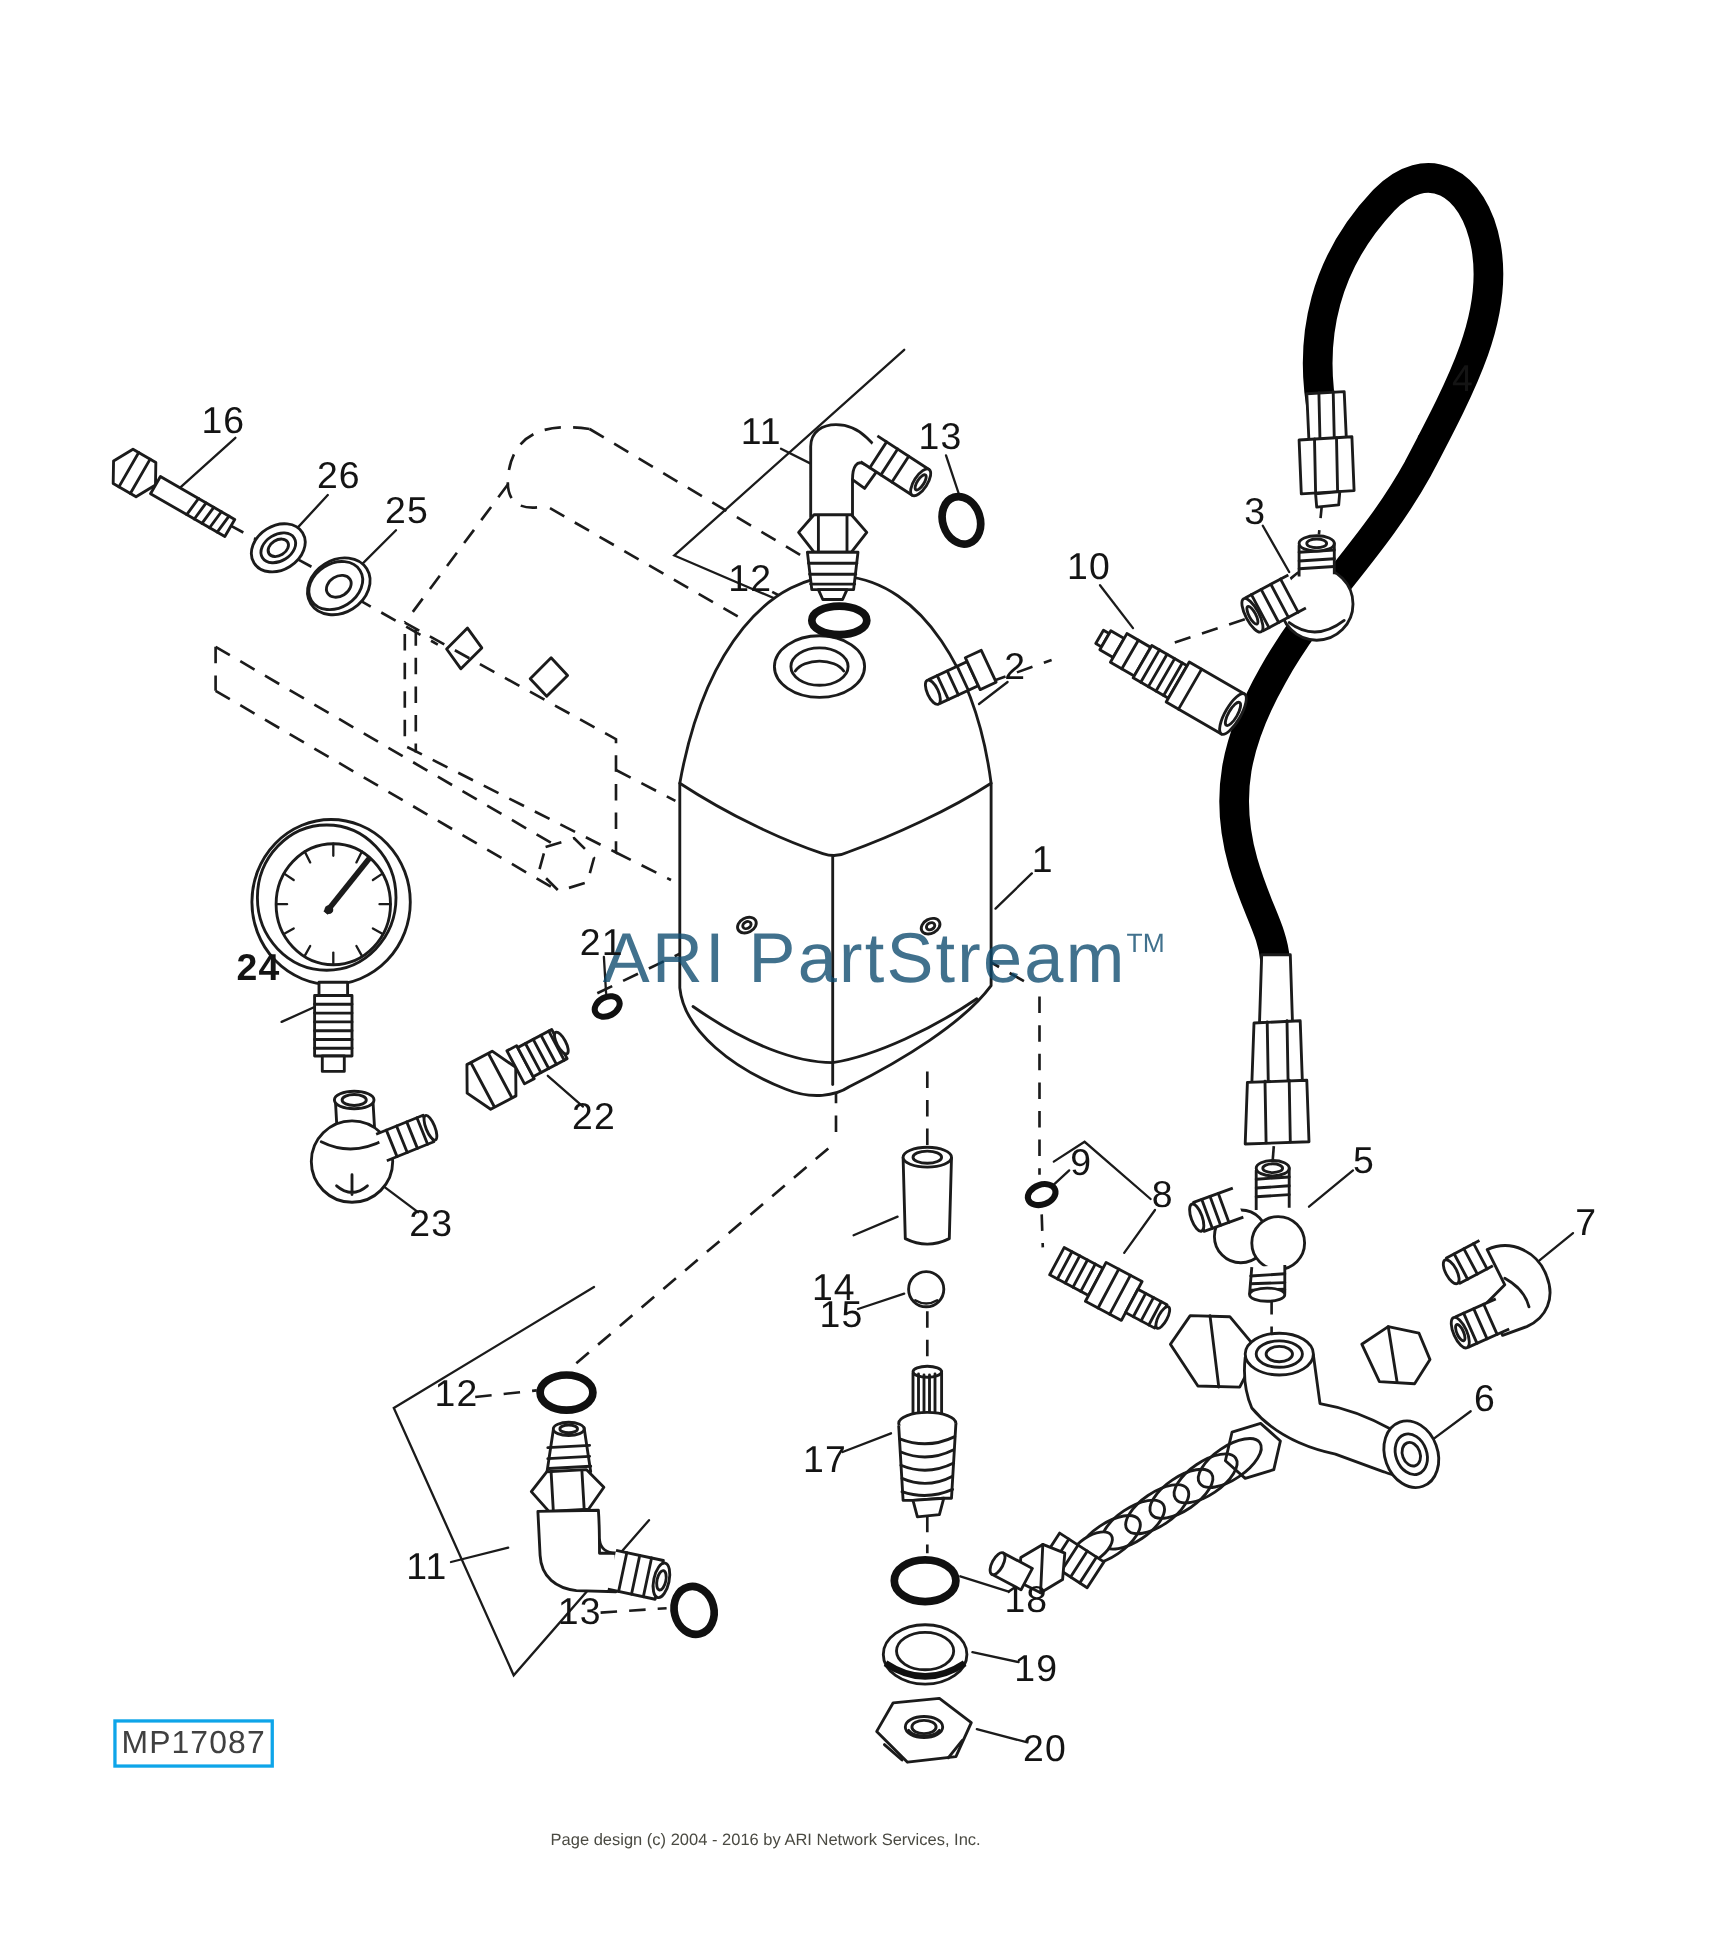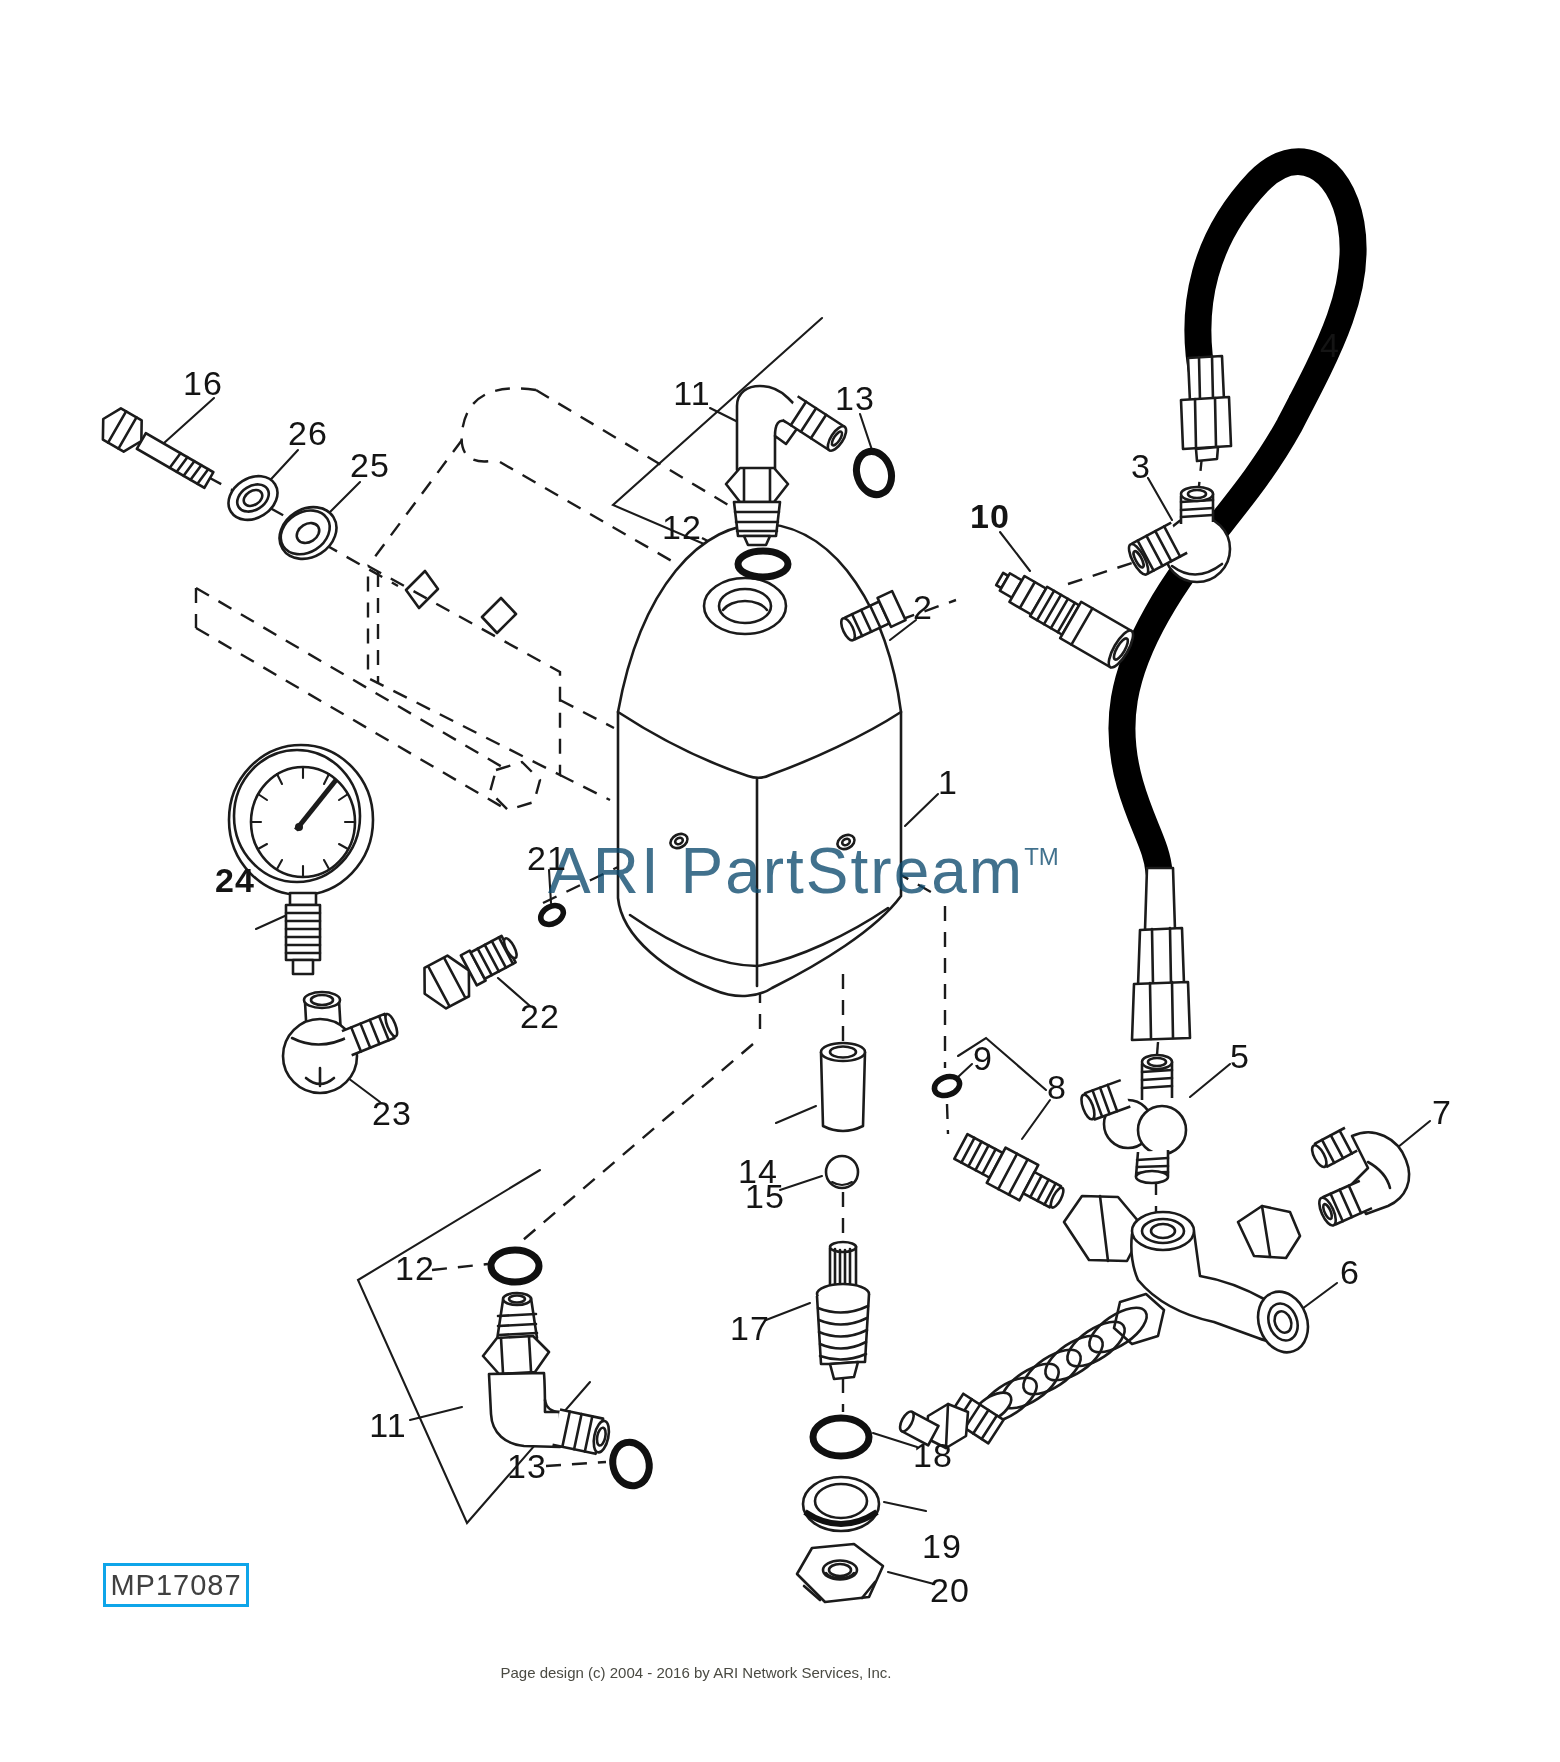--- a/index.html
+++ b/index.html
@@ -418,30 +418,30 @@
 <div id="callouts">
       <div class="callout" style="left: 948px; top: 782px;">1</div>
       <div class="callout" style="left: 923px; top: 607px;">2</div>
       <div class="callout" style="left: 1141px; top: 466px;">3</div>
       <div class="callout" style="left: 1330px; top: 345px;">4</div>
       <div class="callout" style="left: 1240px; top: 1056px;">5</div>
       <div class="callout" style="left: 1350px; top: 1272px;">6</div>
       <div class="callout" style="left: 1442px; top: 1112px;">7</div>
       <div class="callout" style="left: 1057px; top: 1087px;">8</div>
       <div class="callout" style="left: 983px; top: 1058px;">9</div>
-      <div class="callout" style="left: 990px; top: 516px; font-weight: bold;">10</div>
+      <div class="callout" style="left: 990px; top: 516px;">10</div>
       <div class="callout" style="left: 692px; top: 393px;">11</div>
       <div class="callout" style="left: 682px; top: 527px;">12</div>
       <div class="callout" style="left: 855px; top: 398px;">13</div>
       <div class="callout" style="left: 758px; top: 1131px; margin-top: 40px;">14</div>
       <div class="callout" style="left: 765px; top: 1196px;">15</div>
       <div class="callout" style="left: 203px; top: 383px;">16</div>
       <div class="callout" style="left: 750px; top: 1328px;">17</div>
       <div class="callout" style="left: 933px; top: 1455px;">18</div>
-      <div class="callout" style="left: 942px; top: 1518px; margin-top: 28px;">19</div>
+      <div class="callout" style="left: 942px; top: 1518px;">19</div>
       <div class="callout" style="left: 950px; top: 1590px; text-align: center;">20</div>
       <div class="callout" style="left: 547px; top: 858px;">21</div>
       <div class="callout" style="left: 540px; top: 1016px;">22</div>
       <div class="callout" style="left: 392px; top: 1113px;">23</div>
       <div class="callout" style="left: 235px; top: 880px; font-weight: bold;">24</div>
       <div class="callout" style="left: 370px; top: 465px;">25</div>
       <div class="callout" style="left: 308px; top: 433px;">26</div>
       <div class="callout" style="left: 388px; top: 1425px;">11</div>
       <div class="callout" style="left: 415px; top: 1268px;">12</div>
       <div class="callout" style="left: 527px; top: 1466px;">13</div>

